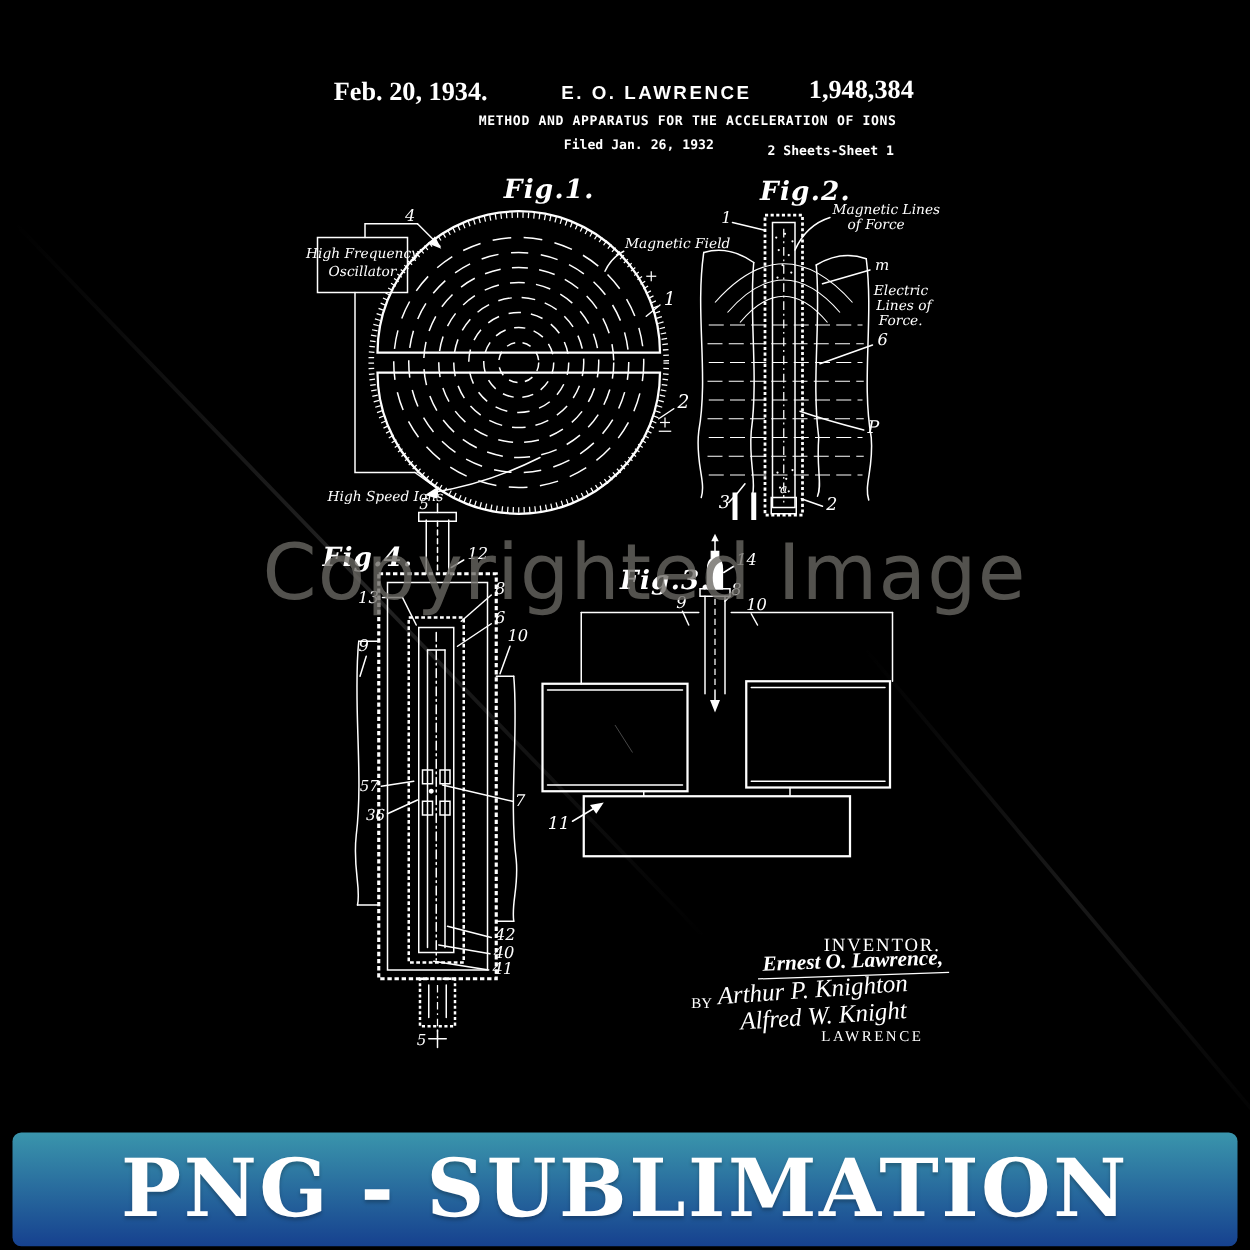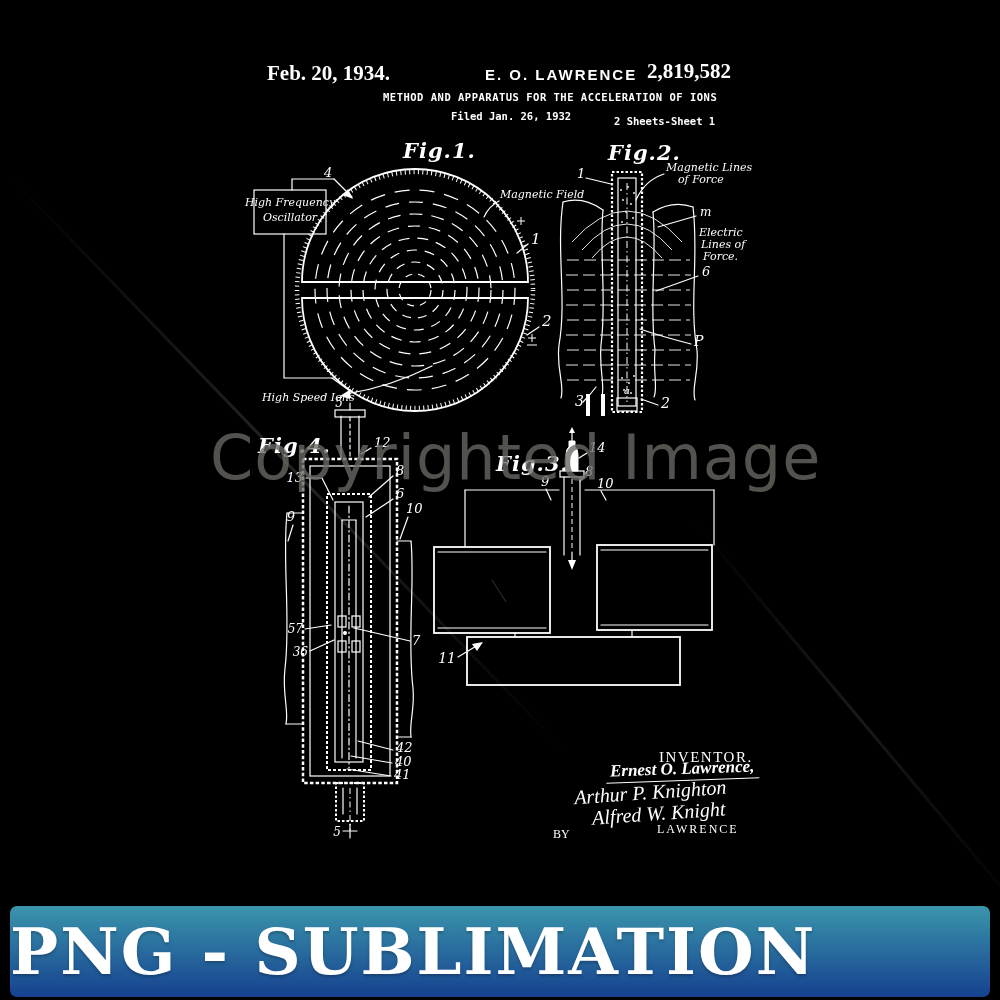--- a/index.html
+++ b/index.html
@@ -2,21 +2,21 @@
 <html><head>
 <meta charset="utf-8">
 <style>
   html,body{margin:0;padding:0;background:#000;}
   #stage{position:relative;width:1000px;height:1000px;background:#000;overflow:hidden;
          font-family:"Liberation Serif",serif;}
   
   .hdr{position:absolute;color:#fff;white-space:nowrap;}
   .hdr-date{left:267px;top:61px;font-size:21px;font-weight:bold;}
   .hdr-author{left:449px;top:66px;font-size:15px;font-weight:bold;letter-spacing:2px;
-              font-family:"Liberation Sans",sans-serif;margin-left:36px;}
+              font-family:"Liberation Sans",sans-serif;}
   .hdr-number{left:647px;top:59px;font-size:21px;font-weight:bold;}
   .hdr-title{left:360px;top:91px;font-size:10.5px;font-weight:bold;letter-spacing:.5px;
              font-family:"DejaVu Sans Mono",monospace;padding-left:23px;}
   .hdr-filed{left:451px;top:110px;font-size:10.5px;font-weight:bold;
              font-family:"DejaVu Sans Mono",monospace;}
   .hdr-sheet{left:614px;top:115px;font-size:10.5px;font-weight:bold;
              font-family:"DejaVu Sans Mono",monospace;}
   
   #art{position:absolute;left:0;top:0;z-index:2;}
   #art text{fill:#fff;font-family:"DejaVu Serif",serif;font-style:italic;}
@@ -32,38 +32,38 @@
              white-space:nowrap;margin-left:18px;}
   .streak{position:absolute;height:3px;background:linear-gradient(90deg,transparent,
           rgba(255,255,255,.14),transparent);transform-origin:left center;z-index:4;}
   .streak1{left:10px;top:175px;width:800px;transform:rotate(46deg);}
   .streak2{left:690px;top:515px;width:520px;transform:rotate(50deg);opacity:.7;}
   
   .sig{position:absolute;color:#fff;white-space:nowrap;z-index:3;}
   .sig-inventor{left:659px;top:749px;font-size:15px;letter-spacing:1.5px;}
   .sig-name{left:606px;top:759px;font-size:17px;font-weight:bold;font-style:italic;
             transform:rotate(-2deg);border-bottom:1.5px solid #fff;padding:0 4px 1px 4px;}
-  .sig-by{left:553px;top:795px;font-size:12px;margin-top:32px;}
+  .sig-by{left:553px;top:795px;font-size:12px;}
   .sig-att1{left:574px;top:781px;font-size:20px;font-style:italic;transform:rotate(-4deg);}
   .sig-att2{left:592px;top:802px;font-size:20px;font-style:italic;transform:rotate(-4deg);}
   .sig-attorney{left:657px;top:822px;font-size:12px;letter-spacing:2px;}
   
   .banner{position:absolute;left:10px;top:906px;width:980px;height:91px;border-radius:7px;
-          z-index:10;display:flex;align-items:center;}
+          z-index:10;display:flex;align-items:center;justify-content:center;}
   .banner-text{color:#fff;font-family:"DejaVu Serif",serif;font-weight:bold;font-size:64px;
                letter-spacing:2px;white-space:nowrap;text-shadow:0 2px 3px rgba(0,0,0,.25);}
 </style>
 </head>
 <body>
 
 <div id="stage">
 
   <div class="hdr hdr-date">Feb. 20, 1934.</div>
   <div class="hdr hdr-author">E. O. LAWRENCE</div>
-  <div class="hdr hdr-number">2,819,582</div>
+  <div class="hdr hdr-number">1,948,384</div>
   <div class="hdr hdr-title">METHOD AND APPARATUS FOR THE ACCELERATION OF IONS</div>
   <div class="hdr hdr-filed">Filed Jan. 26, 1932</div>
   <div class="hdr hdr-sheet">2 Sheets-Sheet 1</div>
 
   <svg id="art" width="1000" height="905" viewBox="0 0 1000 905">
 
     <g>
       <text class="figtitle" x="403" y="158">Fig.1.</text>
       <circle cx="415" cy="290" r="118" fill="none" stroke="#fff" stroke-width="4.5" stroke-dasharray="1 3.4"></circle>
       <path class="l2" d="M302,282 A113,113 0 0 1 528,282 Z"></path>

